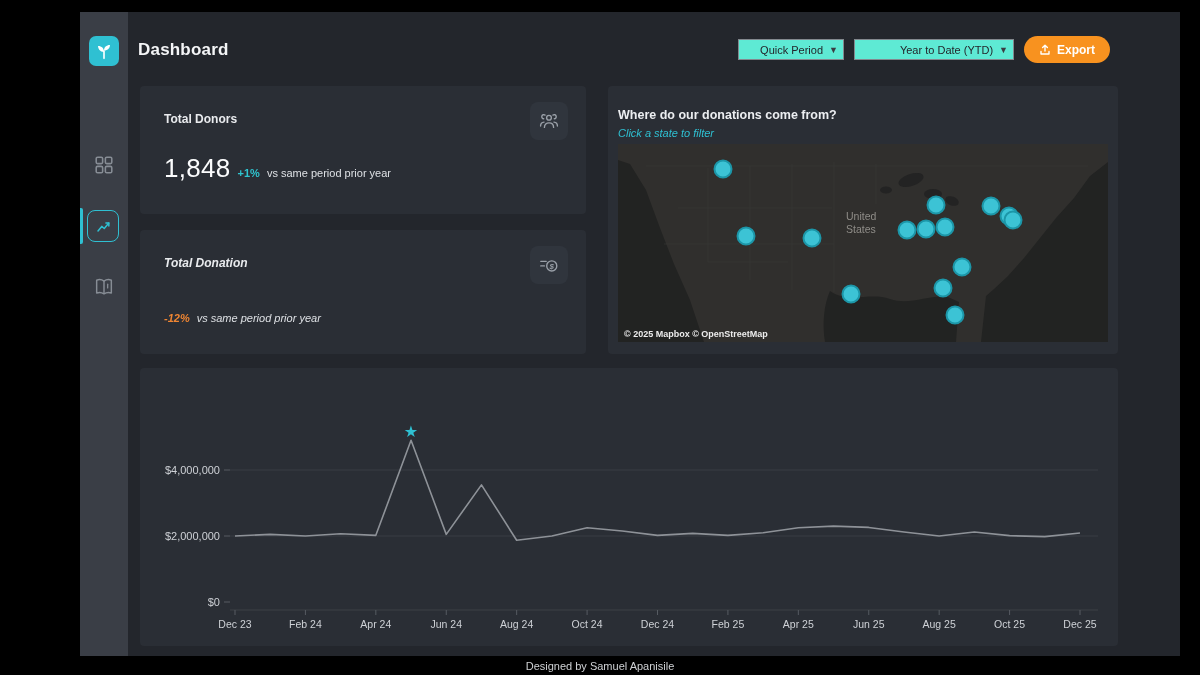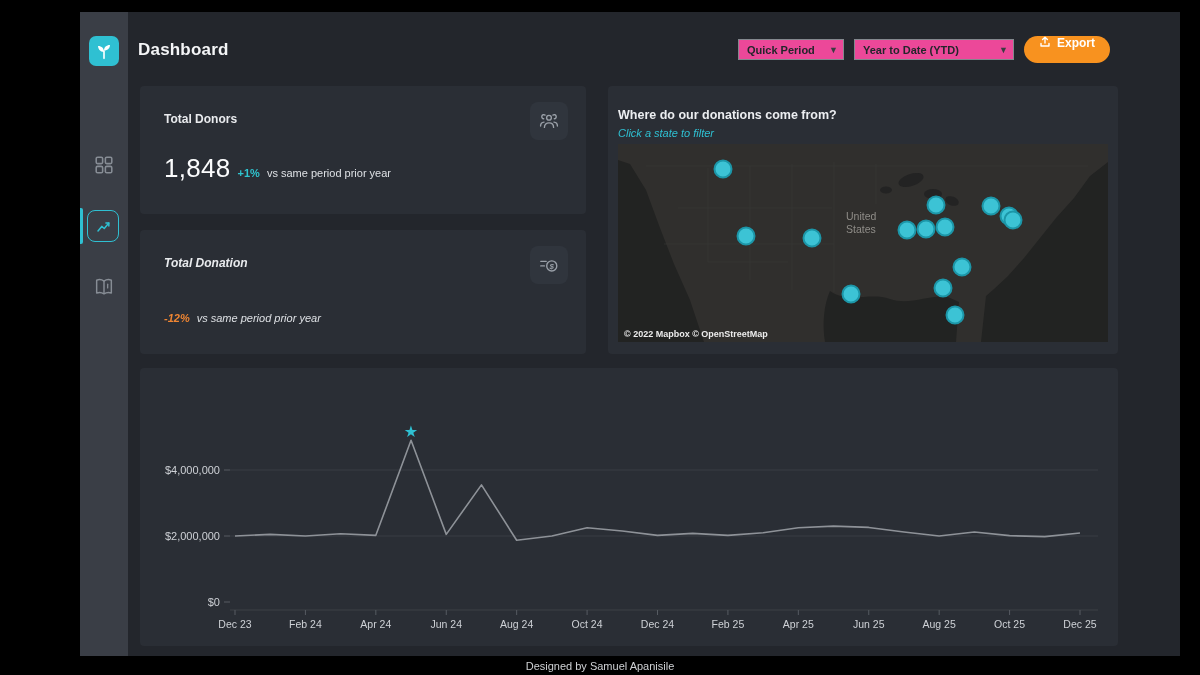--- a/index.html
+++ b/index.html
@@ -15,27 +15,27 @@
   .nav-plain{position:absolute;left:13px;width:22px;height:22px;cursor:pointer;}
   .nav-active-box{position:absolute;left:7px;top:198px;width:32px;height:32px;border:1.5px solid #2fc0d2;
         border-radius:8px;display:flex;align-items:center;justify-content:center;box-sizing:border-box;cursor:pointer;}
   .nav-indicator{position:absolute;left:0;top:196px;width:3px;height:36px;background:#2fc0d2;border-radius:0 2px 2px 0;}
   
   .content{flex:1;background:#23262c;position:relative;}
   .topbar{position:absolute;left:0;top:0;width:100%;height:74px;display:flex;align-items:center;
         padding:1px 70px 0 10px;box-sizing:border-box;}
   .page-title{font-size:17px;font-weight:700;color:#f4f5f7;letter-spacing:.2px;}
   .controls{margin-left:auto;display:flex;align-items:center;gap:10px;}
-  .select{height:21px;background:#ec4899;border:1px solid #83888e;color:#23262b;font-size:11px;
-        display:flex;align-items:center;justify-content:space-between;padding:0 5px 0 8px;
-        box-sizing:border-box;cursor:default;font-weight:bold;}
+  .select{height:21px;background:#5eead4;border:1px solid #83888e;color:#23262b;font-size:11px;
+        display:flex;align-items:center;justify-content:flex-end;padding:0 5px 0 8px;
+        box-sizing:border-box;cursor:default;}
   .w-qp{width:106px}.w-yd{width:160px}
   .select-arrow{font-size:9px;color:#3a3d42;margin-left:6px;}
   .export-btn{height:27px;background:#f8921f;border:none;border-radius:14px;color:#fff;font-weight:700;
-        font-size:12px;display:flex;align-items:flex-start;gap:6px;padding:0 15px;font-family:inherit;cursor:pointer;}
+        font-size:12px;display:flex;align-items:center;gap:6px;padding:0 15px;font-family:inherit;cursor:pointer;}
   
   .card{position:absolute;background:#2a2e35;border-radius:4px;}
   #kpi-donors{left:12px;top:74px;width:446px;height:128px;}
   #kpi-donation{left:12px;top:218px;width:446px;height:124px;font-style:italic;}
   .kpi-title{position:absolute;left:24px;top:26px;font-size:12px;font-weight:600;color:#e9ebee;}
   .kpi-iconbox{position:absolute;right:18px;top:16px;width:38px;height:38px;background:#30353d;border-radius:8px;
         display:flex;align-items:center;justify-content:center;}
   .kpi-row{position:absolute;left:24px;bottom:30px;display:flex;align-items:baseline;gap:7px;}
   .kpi-value{font-size:26px;color:#fbfcfd;font-weight:500;letter-spacing:.3px;margin-top:28px;}
   #kpi-donation .kpi-value{font-size:21px;}
@@ -198,21 +198,21 @@
             <div class="marker" style="left: 59%; top: 43.4%;"></div>
             <div class="marker" style="left: 62.9%; top: 42.9%;"></div>
             <div class="marker" style="left: 66.7%; top: 41.9%;"></div>
             <div class="marker" style="left: 76.1%; top: 31.3%;"></div>
             <div class="marker" style="left: 79.8%; top: 36.4%;"></div>
             <div class="marker" style="left: 70.2%; top: 62.1%;"></div>
             <div class="marker" style="left: 66.3%; top: 72.7%;"></div>
             <div class="marker" style="left: 68.8%; top: 86.4%;"></div>
             <div class="marker" style="left: 80.6%; top: 38.4%;"></div>
           </div>
-        <div class="map-attribution">© 2022 Mapbox  © OpenStreetMap</div>
+        <div class="map-attribution">© 2025 Mapbox  © OpenStreetMap</div>
       </div>
     </div>
 
     <div class="card" id="chart-card">
       <svg id="chart-svg" width="960" height="240" viewBox="0 0 960 240">
           <line x1="74" x2="80" y1="196" y2="196" stroke="#565b62"></line>
           <text x="70" y="200" text-anchor="end" fill="#ced1d6" font-size="11">$0</text>
           <line x1="80" x2="948" y1="130" y2="130" stroke="#393d44" stroke-width="1"></line>
           <line x1="74" x2="80" y1="130" y2="130" stroke="#565b62"></line>
           <text x="70" y="134" text-anchor="end" fill="#ced1d6" font-size="11">$2,000,000</text>

